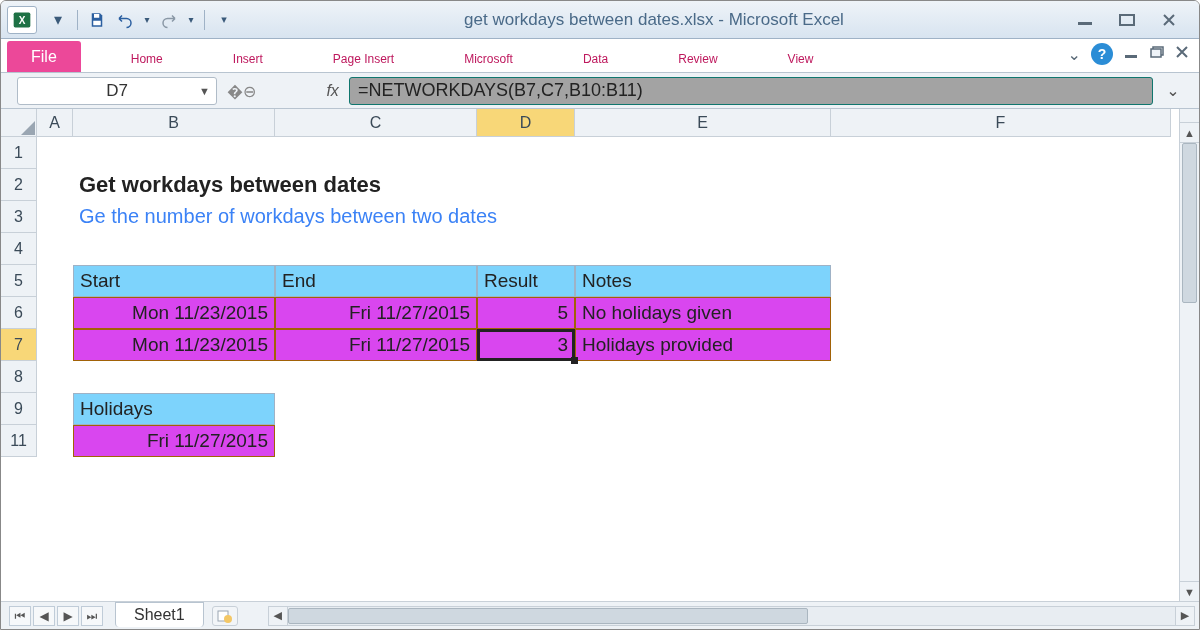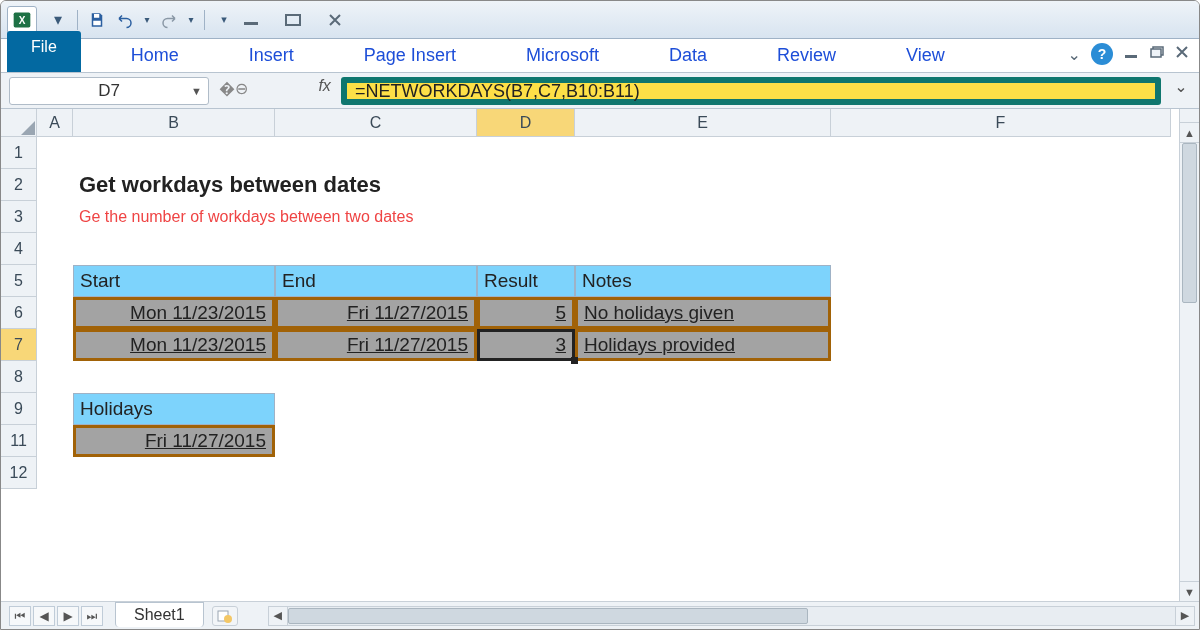--- a/index.html
+++ b/index.html
@@ -11,54 +11,54 @@
   .xl-logo { width:30px; height:28px; background:#fff; border:1px solid #9fb2c6; border-radius:3px; display:flex; align-items:center; justify-content:center; margin-right:6px;}
   .xl-logo svg{width:20px;height:20px;}
   .qat-btn { width:26px; height:26px; display:flex; align-items:center; justify-content:center; color:#3a5a7a; border-radius:3px;}
   .qat-sep{width:1px;height:20px;background:#9fb2c6;margin:0 4px;}
   .tb-title{flex:1;text-align:center;color:#4a6a88;font-size:17px;}
   .tb-right{display:flex;gap:14px;align-items:center;padding-right:10px;}
   .win-btn{width:28px;height:20px;display:flex;align-items:center;justify-content:center;color:#5a6a78;}
 
   
   .ribbon { height:34px; background:#fff; border-bottom:1px solid #b8c4d0; display:flex; align-items:flex-end; padding-left:6px; position:relative;}
-  .file-tab{background:#0369a1;color:#fff;padding:7px 24px 16px 24px;font-size:16px;border-radius:3px 3px 0 0;position:relative;top:0;margin-right:40px;}
-  .rtab{color:#1d4ed8;font-size:18px;padding:6px 10px;margin-right:50px;cursor:default;}
+  .file-tab{background:#ec4899;color:#fff;padding:7px 24px 6px 24px;font-size:16px;border-radius:3px 3px 0 0;position:relative;top:0;margin-right:40px;}
+  .rtab{color:#be185d;font-size:12px;padding:6px 10px;margin-right:50px;cursor:default;}
   .ribbon-right{position:absolute;right:10px;top:4px;display:flex;gap:10px;align-items:center;}
   .help-circ{width:22px;height:22px;border-radius:50%;background:#2b8dd6;color:#fff;display:flex;align-items:center;justify-content:center;font-size:14px;font-weight:bold;}
   .rib-ico{color:#5a6a78;}
 
   
-  .fbar{height:36px;border-bottom:1px solid #b8c4d0;display:flex;align-items:flex-start;background:#eef2f6;padding:4px 8px;gap:10px;}
+  .fbar{height:36px;border-bottom:1px solid #b8c4d0;display:flex;align-items:center;background:#eef2f6;padding:4px 16px;gap:10px;}
   .namebox{width:200px;height:28px;background:#fff;border:1px solid #b0bcc8;display:flex;align-items:center;justify-content:center;font-size:17px;color:#333;border-radius:3px;position:relative;}
   .namebox .dd{position:absolute;right:6px;color:#555;font-size:11px;}
   .fx-lbl{font-style:italic;color:#555;font-size:16px;margin-left:60px;}
-  .formula-input{flex:1;height:28px;background:#fde047;border:6px solid #0f766e;border-radius:3px;padding:0 8px;font-size:18px;color:#222;display:flex;align-items:center;}
+  .formula-input{flex:1;height:28px;background:#a3a3a3;border:1px solid #0f766e;border-radius:3px;padding:0 8px;font-size:18px;color:#222;display:flex;align-items:center;}
   .fbar-dd{width:20px;color:#555;text-align:center;}
 
   
   .grid-wrap{position:absolute;top:108px;left:0;right:0;bottom:28px;display:flex;}
   .grid-inner{flex:1;position:relative;overflow:hidden;background:#fff;}
   .colheads{display:flex;height:28px;position:relative;}
   .corner{width:36px;height:28px;background:#eef2f6;border-right:1px solid #c8d0d8;border-bottom:1px solid #c8d0d8;display:flex;align-items:flex-end;justify-content:flex-end;}
   .corner svg{width:14px;height:14px;fill:#9aa6b2;margin:0 1px 1px 0;}
   .ch{background:#eef2f6;border-right:1px solid #c8d0d8;border-bottom:1px solid #c8d0d8;display:flex;align-items:center;justify-content:center;color:#3a4a58;font-size:16px;}
   .ch.sel{background:#f8d778;}
   .rows{position:relative;}
   .row{display:flex;height:32px;}
   .rh{width:36px;background:#eef2f6;border-right:1px solid #c8d0d8;border-bottom:1px solid #c8d0d8;display:flex;align-items:center;justify-content:center;color:#3a4a58;font-size:16px;}
   .rh.sel{background:#f8d778;}
   .cell{border-right:1px solid #e4e8ec00;border-bottom:1px solid #e4e8ec00;font-size:19px;color:#222;display:flex;align-items:center;padding:0 6px;position:relative;white-space:nowrap;}
   .c-A{width:36px;} .c-B{width:202px;} .c-C{width:202px;} .c-D{width:98px;} .c-E{width:256px;} .c-F{width:340px;}
 
   .title-txt{font-weight:bold;font-size:22px;color:#222;}
-  .sub-txt{color:#ef4444;font-size:16px;}
+  .sub-txt{color:#3b82f6;font-size:20px;}
 
   .tbl-head{background:#7dd3fc;border:1px solid #9fb2c6;}
-  .tbl-cell{border:3px solid #a16207;background:#a3a3a3;text-decoration:underline;}
+  .tbl-cell{border:1px solid #a16207;background:#d946ef;}
   .right{justify-content:flex-end;}
 
   .sel-outline{position:absolute;border:3px solid #222;pointer-events:none;}
   .sel-handle{position:absolute;width:7px;height:7px;background:#222;pointer-events:none;}
 
   
   .vscroll{width:20px;background:#eef2f6;border-left:1px solid #c8d0d8;display:flex;flex-direction:column;}
   .vs-split{height:14px;border-bottom:1px solid #c8d0d8;}
   .vs-btn{height:20px;display:flex;align-items:center;justify-content:center;color:#555;font-size:11px;border-bottom:1px solid #c8d0d8;}
   .vs-track{flex:1;position:relative;}
@@ -103,20 +103,21 @@
     <span class="qat-btn" style="width:14px;font-size:10px;">▾</span>
     <span class="qat-btn">
       <svg width="18" height="18" viewBox="0 0 24 24">
           <path fill="none" stroke="#8a98a6" stroke-width="2" d="M20 10H10a6 6 0 1 0 0 12M20 10l-4-4M20 10l-4 4"></path>
         </svg>
     </span>
     <span class="qat-btn" style="width:14px;font-size:10px;">▾</span>
     <span class="qat-sep"></span>
     <span class="qat-btn" style="font-size:11px;">▾</span>
   </div>
+  <div class="tb-title">get workdays between dates.xlsx - Microsoft Excel</div>
   <div class="tb-right">
     <span class="win-btn">
         <svg width="18" height="12" viewBox="0 0 18 12">
           <rect x="2" y="8" width="14" height="3" fill="#5a6a78"></rect>
         </svg>
       </span>
     <span class="win-btn">
         <svg width="18" height="14" viewBox="0 0 18 14">
           <rect x="2" y="2" width="14" height="10" fill="none" stroke="#5a6a78" stroke-width="2"></rect>
         </svg>
@@ -276,29 +277,20 @@
       <div class="row">
           <div class="rh">11</div>
         <div class="cell c-A"></div>
         <div class="cell c-B tbl-cell right">Fri 11/27/2015</div>
         <div class="cell c-C"></div>
           <div class="cell c-D"></div>
           <div class="cell c-E"></div>
           <div class="cell c-F"></div>
       </div>
 
-      <div class="row">
-          <div class="rh">12</div>
-        <div class="cell c-A"></div>
-          <div class="cell c-B"></div>
-          <div class="cell c-C"></div>
-          <div class="cell c-D"></div>
-          <div class="cell c-E"></div>
-          <div class="cell c-F"></div>
-      </div>
 
       <div class="sel-outline" style="top:192px;left:476px;width:98px;height:32px;"></div>
       <div class="sel-handle" style="top:220px;left:570px;"></div>
     </div>
   </div>
   <div class="vscroll">
     <div class="vs-split"></div>
     <div class="vs-btn">▲</div>
     <div class="vs-track">
         <div class="vs-thumb"></div>

